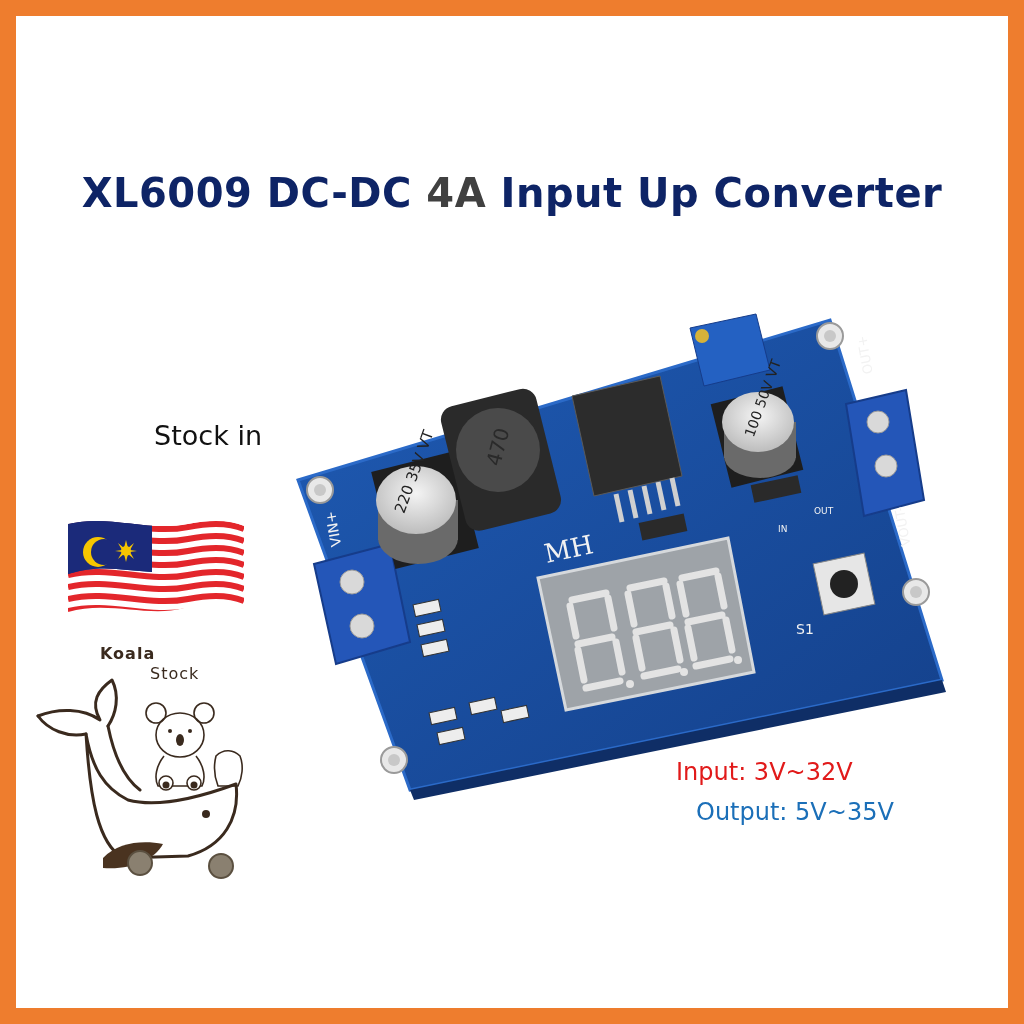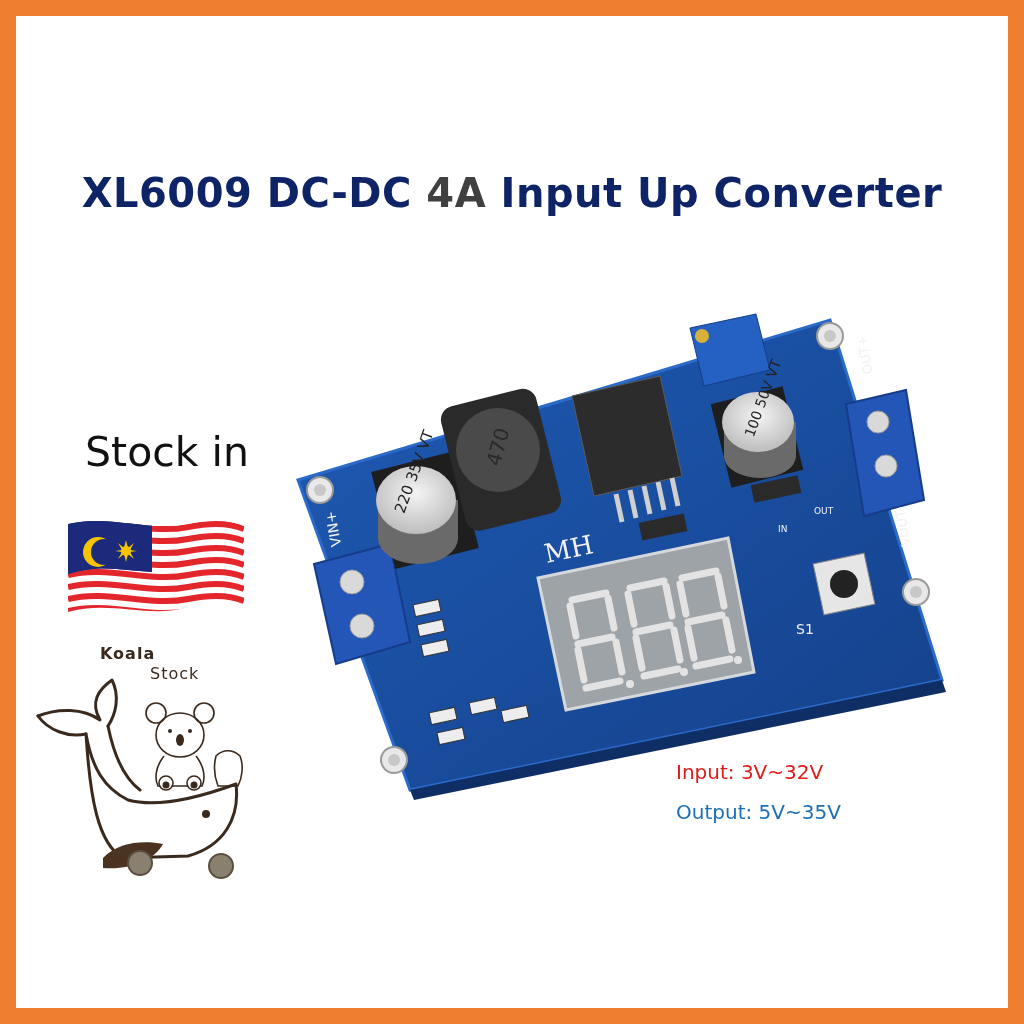--- a/index.html
+++ b/index.html
@@ -9,35 +9,35 @@
     position: absolute; left: 0; top: 0; width: 1024px; height: 1024px;
     border: 16px solid #EE7D2E; background: #ffffff;
   }
   .title {
     position: absolute; left: 0; width: 1024px; top: 170px; text-align: center;
     font-family: "DejaVu Sans", sans-serif; font-weight: bold; font-size: 40px;
     color: #0E2466; letter-spacing: 0.5px;
   }
   .title .accent { color: #404040; }
   .stock {
-    position: absolute; left: 72px; top: 430px; width: 190px;
-    font-size: 41px; line-height: 44px; color: #111111;
-    font-family: "DejaVu Sans", sans-serif; text-align: center;
+    position: absolute; left: 72px; top: 414px; width: 190px;
+    font-size: 27px; line-height: 44px; color: #111111;
+    font-family: "DejaVu Sans", sans-serif; text-align: right;
   }
   .flag { position: absolute; left: 68px; top: 518px; width: 176px; height: 100px; }
   .logo { position: absolute; left: 28px; top: 638px; width: 250px; height: 250px; }
   .logo-text {
     position: absolute; font-family: "DejaVu Sans", sans-serif; font-size: 16px;
     color: #3A2A1E; letter-spacing: 1px;
   }
   .board { position: absolute; left: 290px; top: 300px; width: 690px; height: 500px; }
   .specs { position: absolute; left: 676px; top: 752px; }
-  .spec-line { font-family: "DejaVu Sans", sans-serif; font-size: 20px; line-height: 40px; white-space: nowrap; }
+  .spec-line { font-family: "DejaVu Sans", sans-serif; font-size: 24px; line-height: 40px; white-space: nowrap; }
   .spec-input { color: #E11A1A; }
-  .spec-output { color: #1B6FB8; }
+  .spec-output { color: #1B6FB8; margin-left: 20px; }
 </style>
 </head>
 <body>
 
 <div class="frame"></div>
 
 <div class="title">
   <span>XL6009 DC-DC </span><span class="accent">4A</span><span> Input Up Converter</span>
 </div>
 

